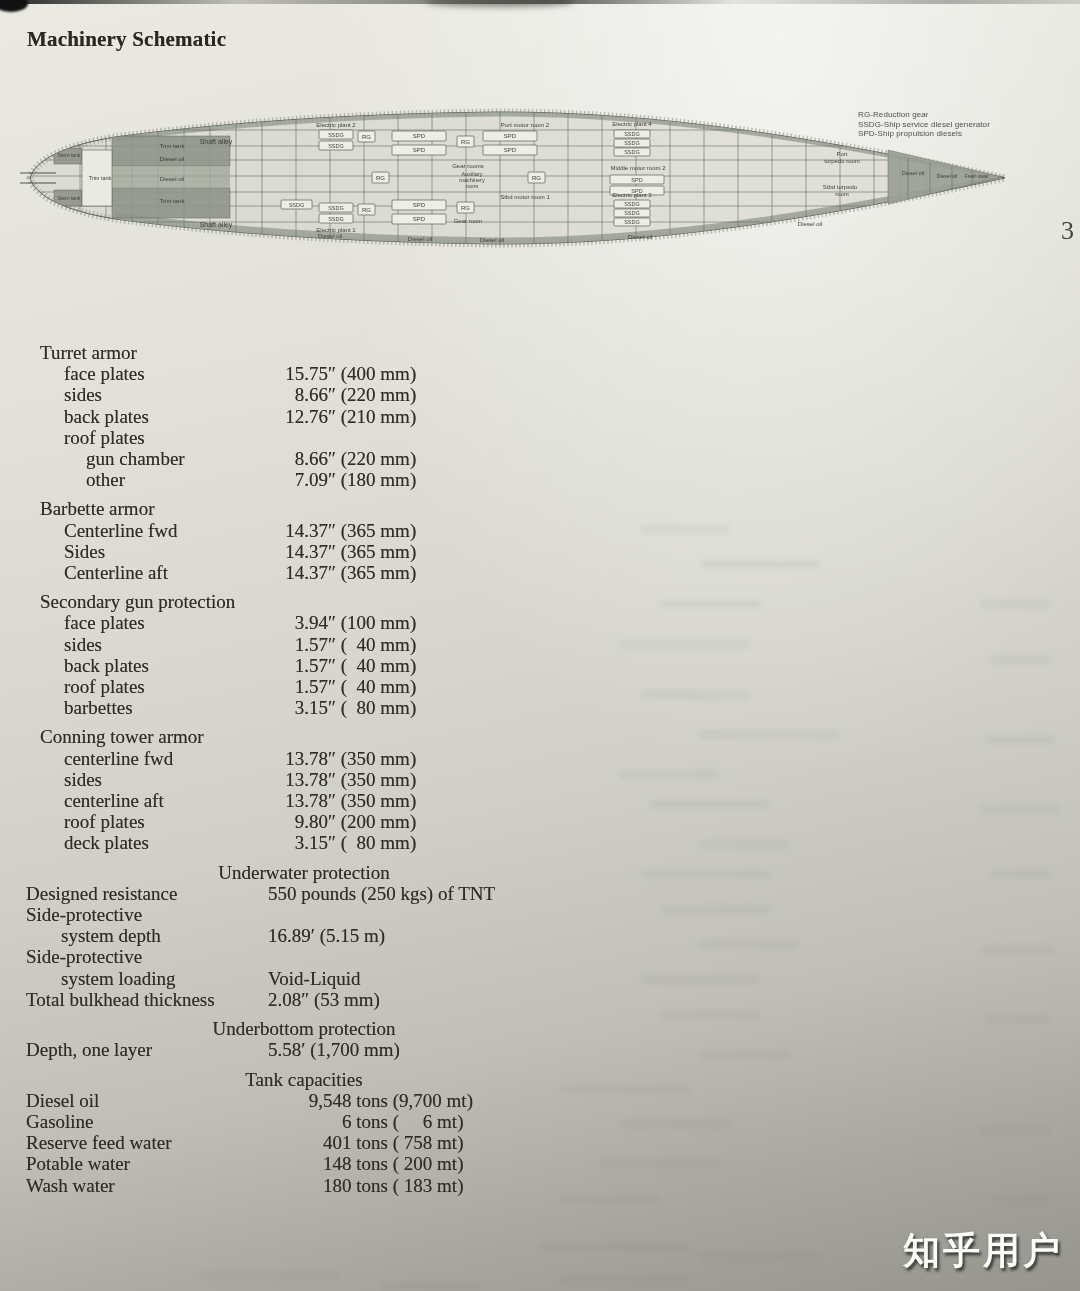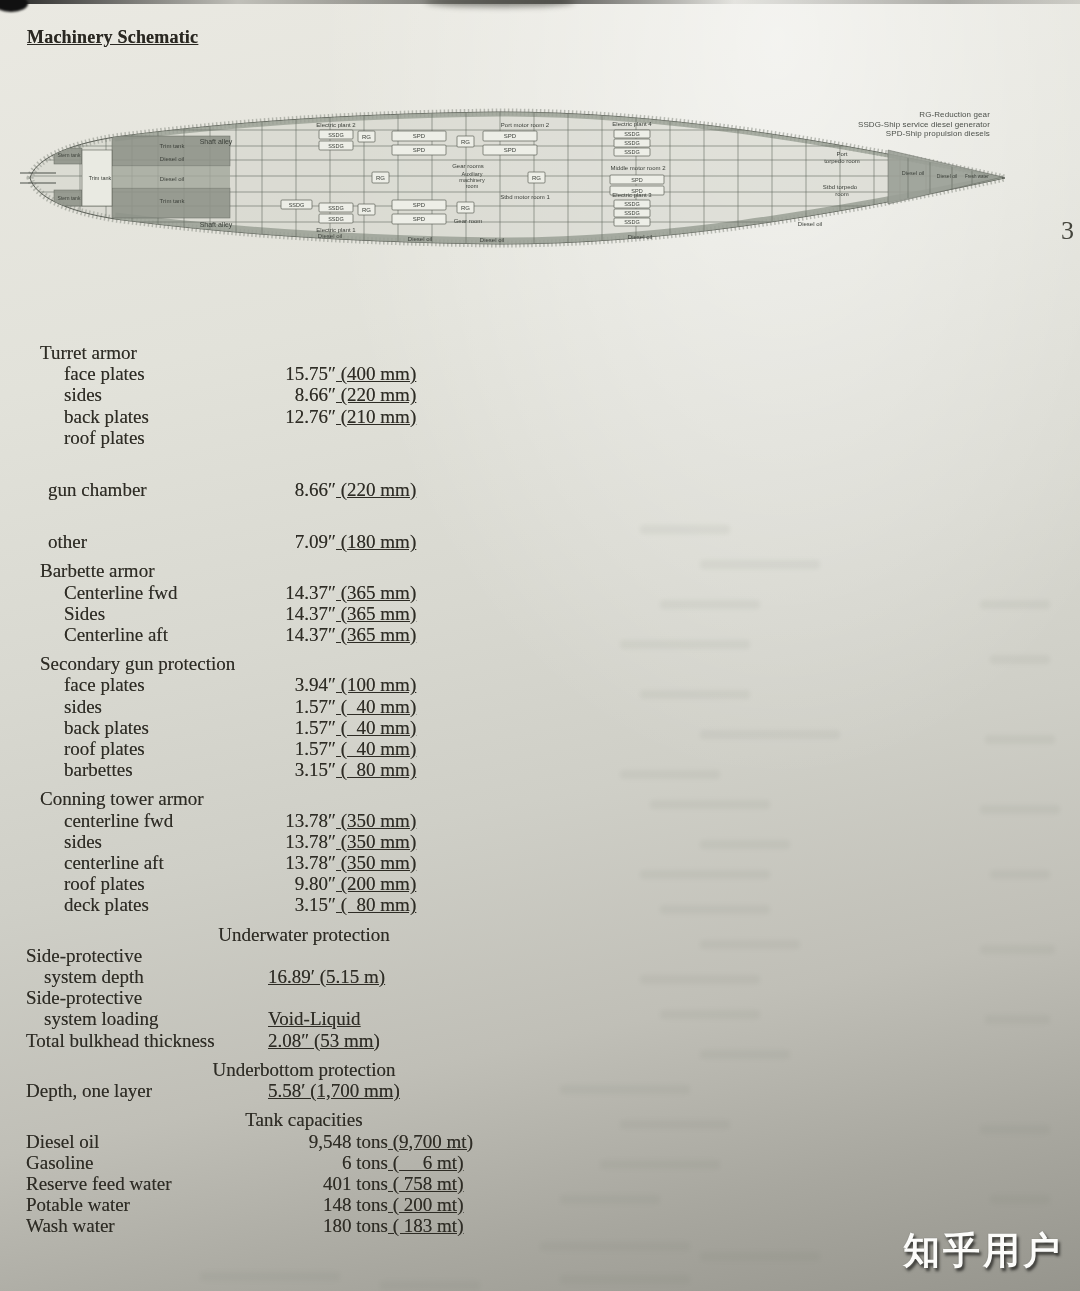--- a/index.html
+++ b/index.html
@@ -10,46 +10,46 @@
     font-family:"Liberation Serif","DejaVu Serif",serif;
     background:
       radial-gradient(ellipse at 72% 3%, rgba(255,255,255,0.55), rgba(255,255,255,0) 42%),
       linear-gradient(168deg,#eae9e2 0%,#e2e2da 26%,#d8d8d0 46%,#cfcfc7 60%,#c0bfb7 76%,#a8a79f 89%,#96958d 100%);
   }
   .top-edge{position:absolute;top:0;left:0;right:0;height:4px;pointer-events:none;
     background:linear-gradient(90deg, rgba(15,15,15,.9), rgba(70,70,65,.25) 22%, rgba(40,40,35,.55) 42%, rgba(25,25,22,.65) 52%, rgba(120,118,108,.12) 68%, rgba(50,50,45,.35) 88%, rgba(90,88,80,.2));}
   .corner-blob{position:absolute;left:-6px;top:-5px;width:34px;height:17px;background:#111;border-radius:50%;filter:blur(1px);}
   .top-smudge{position:absolute;left:425px;top:-4px;width:150px;height:11px;background:#3a3a34;border-radius:50%;opacity:.55;filter:blur(3px);}
 
-  .title{position:absolute;left:27px;top:27px;font-size:18px;font-weight:700;color:#2a2822;
-    letter-spacing:.2px;text-shadow:0 0 .5px rgba(42,40,34,.6);text-decoration:underline;}
+  .title{position:absolute;left:27px;top:27px;font-size:21px;font-weight:700;color:#2a2822;
+    letter-spacing:.2px;text-shadow:0 0 .5px rgba(42,40,34,.6);}
 
   .schematic{position:absolute;left:20px;top:90px;}
 
   .legend{position:absolute;left:858px;top:110px;font-family:"Liberation Sans","DejaVu Sans",sans-serif;
-    font-size:8px;line-height:9.5px;color:#4c504a;letter-spacing:.1px;text-align:right;}
+    font-size:8px;line-height:9.5px;color:#4c504a;letter-spacing:.1px;}
   .legend div{white-space:nowrap;}
 
   .pageno{position:absolute;left:1061px;top:216px;font-size:26px;color:#45453d;}
 
   .specs{position:absolute;left:0;top:342px;width:600px;color:#2e2c25;font-size:19px;
     text-shadow:0 0 .5px rgba(46,44,37,.55);}
   .sec{margin-bottom:8px;}
   .sec-title,.row{line-height:21.2px;white-space:nowrap;}
   .row{position:relative;}
   .deep .sec-title{padding-left:40px;}
   .deep .ind1{padding-left:64px;}
-  .deep .ind2{padding-left:48px;margin-top:31px;}
+  .deep .ind2{padding-left:86px;}
   .shallow .sec-title{padding-left:8px;text-align:center;}
   .shallow .ind1{padding-left:26px;}
-  .shallow .ind2{padding-left:44px;}
+  .shallow .ind2{padding-left:61px;}
   .val{position:absolute;top:0;left:248px;white-space:pre;}
   .shallow .val{left:268px;}
   .va{display:inline-block;text-align:right;white-space:pre;}
-  .vb{white-space:pre;text-decoration:underline;}
+  .vb{white-space:pre;}
 
   .ghost{position:absolute;left:0;top:0;width:1080px;height:1291px;pointer-events:none;}
   .ghost-bar{position:absolute;height:9px;border-radius:4px;background:#6e7568;opacity:.08;filter:blur(2px);}
 
   .watermark{position:absolute;left:903px;top:1226px;
     font-family:"Liberation Sans","DejaVu Sans",sans-serif;
     font-size:37px;font-weight:700;letter-spacing:3px;color:#fcfcfa;
     text-shadow:2px 3px 3px rgba(45,45,42,.9), 0 0 1px rgba(60,60,55,.5);}
 
   svg text{font-family:"Liberation Sans","DejaVu Sans",sans-serif;fill:#3c403a;}
@@ -247,20 +247,21 @@
       <div class="sec deep">
         <div class="sec-title">Conning tower armor</div>
         <div class="row ind1"><span class="lbl">centerline fwd</span><span class="val"><span class="va" style="width: 88px;">13.78″</span><span class="vb"> (350 mm)</span></span></div>
         <div class="row ind1"><span class="lbl">sides</span><span class="val"><span class="va" style="width: 88px;">13.78″</span><span class="vb"> (350 mm)</span></span></div>
         <div class="row ind1"><span class="lbl">centerline aft</span><span class="val"><span class="va" style="width: 88px;">13.78″</span><span class="vb"> (350 mm)</span></span></div>
         <div class="row ind1"><span class="lbl">roof plates</span><span class="val"><span class="va" style="width: 88px;">9.80″</span><span class="vb"> (200 mm)</span></span></div>
         <div class="row ind1"><span class="lbl">deck plates</span><span class="val"><span class="va" style="width: 88px;">3.15″</span><span class="vb"> (  80 mm)</span></span></div>
       </div>
       <div class="sec shallow">
         <div class="sec-title">Underwater protection</div>
+        <div class="row ind1"><span class="lbl">Designed resistance</span><span class="val"><span class="va" style="width: 0px;"></span><span class="vb">550 pounds (250 kgs) of TNT</span></span></div>
         <div class="row ind1"><span class="lbl">Side-protective</span><span class="val"><span class="va" style="width: 0px;"></span><span class="vb"></span></span></div>
         <div class="row ind2"><span class="lbl">system depth</span><span class="val"><span class="va" style="width: 0px;"></span><span class="vb">16.89′ (5.15 m)</span></span></div>
         <div class="row ind1"><span class="lbl">Side-protective</span><span class="val"><span class="va" style="width: 0px;"></span><span class="vb"></span></span></div>
         <div class="row ind2"><span class="lbl">system loading</span><span class="val"><span class="va" style="width: 0px;"></span><span class="vb">Void-Liquid</span></span></div>
         <div class="row ind1"><span class="lbl">Total bulkhead thickness</span><span class="val"><span class="va" style="width: 0px;"></span><span class="vb">2.08″ (53 mm)</span></span></div>
       </div>
       <div class="sec shallow">
         <div class="sec-title">Underbottom protection</div>
         <div class="row ind1"><span class="lbl">Depth, one layer</span><span class="val"><span class="va" style="width: 0px;"></span><span class="vb">5.58′ (1,700 mm)</span></span></div>
       </div>

